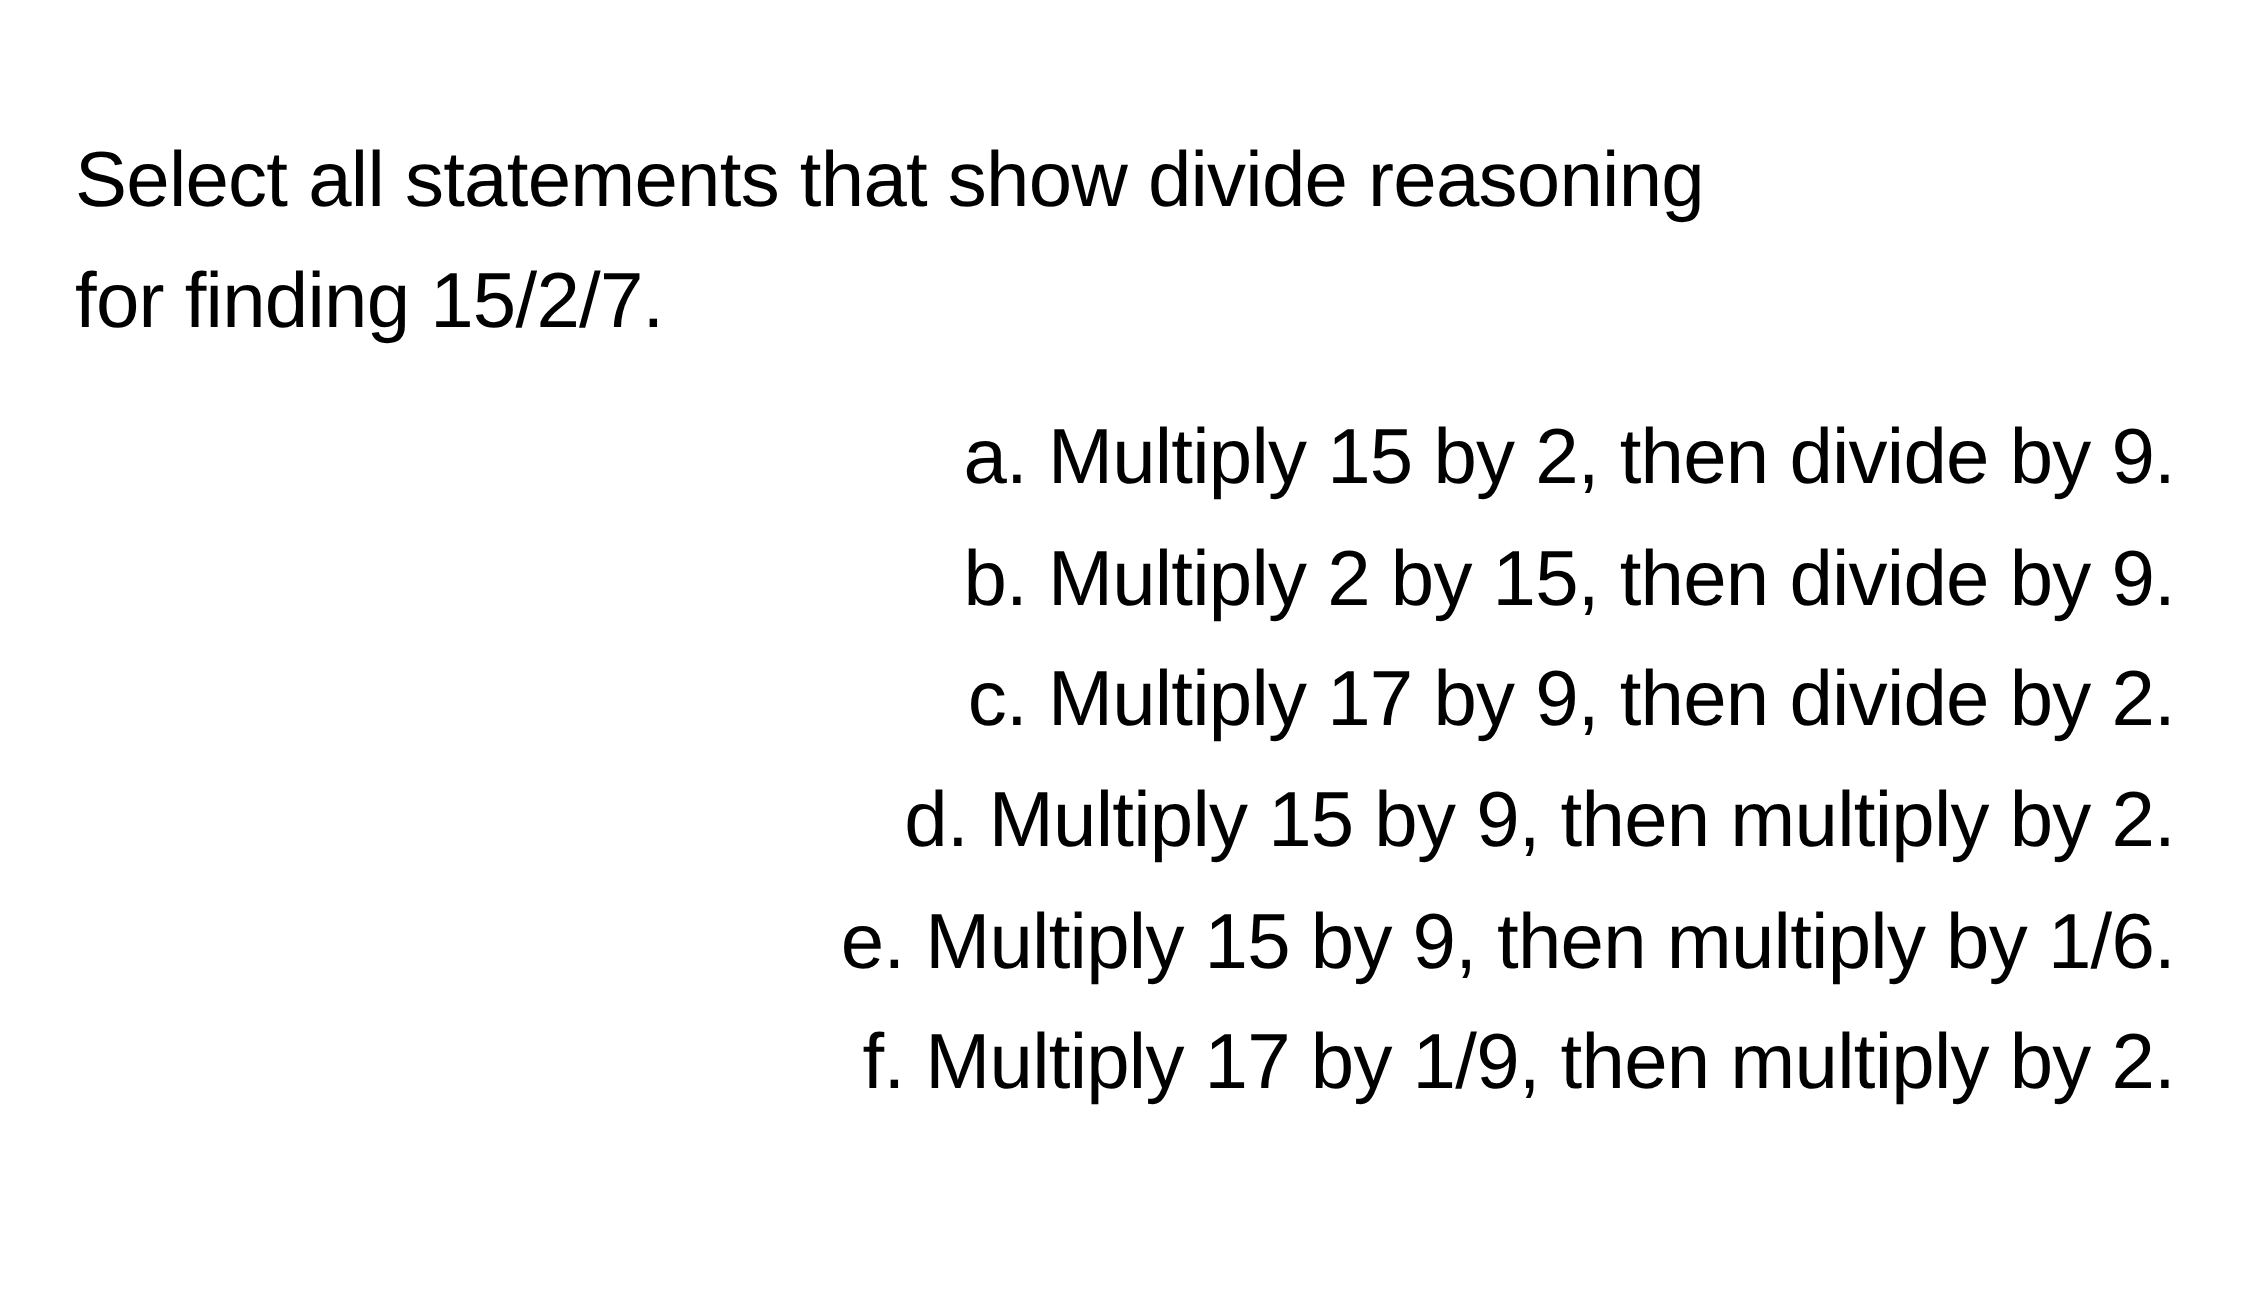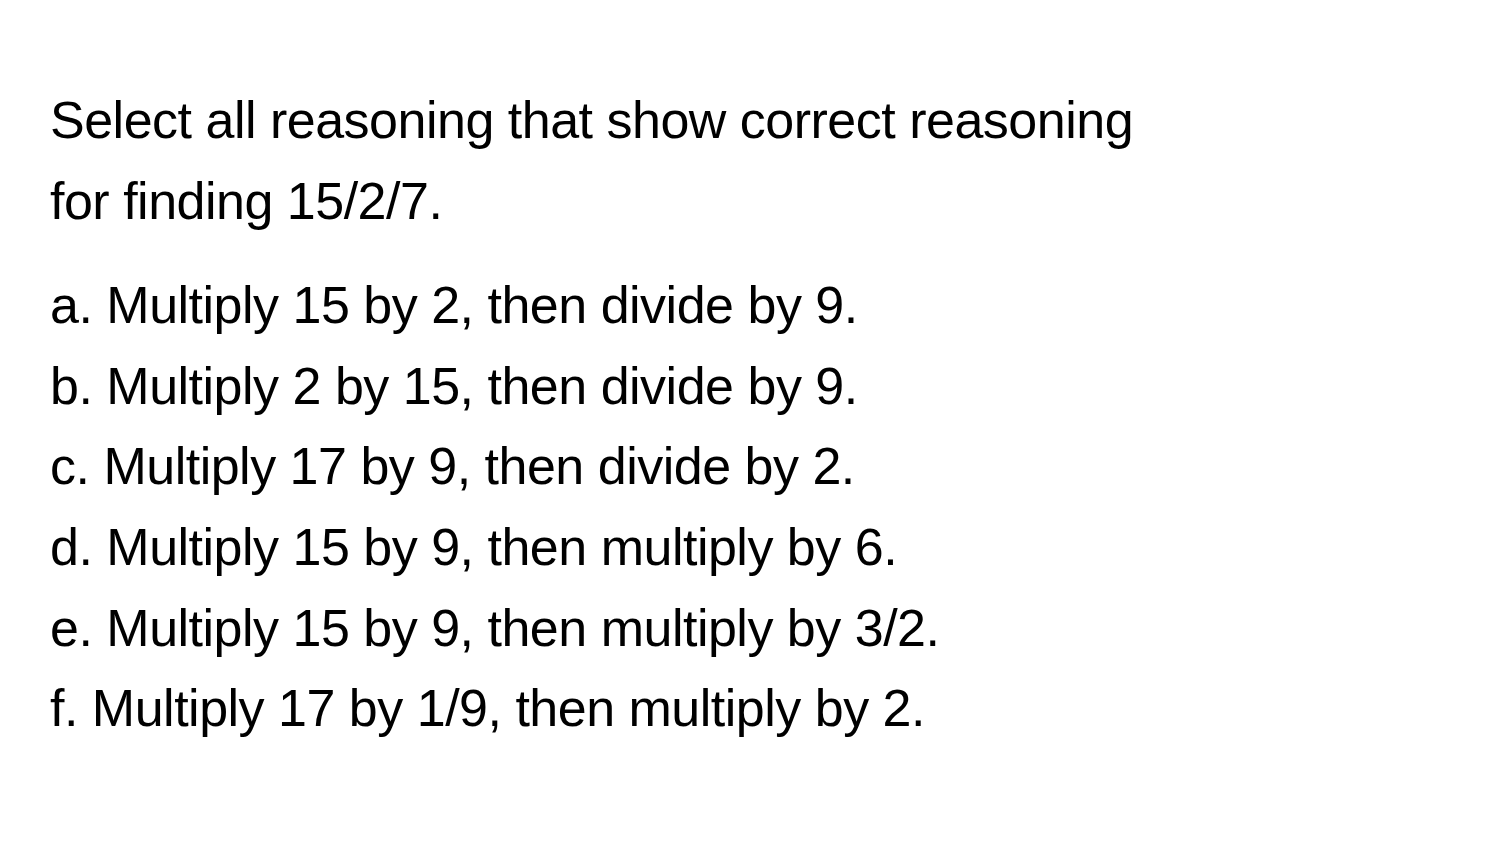--- a/index.html
+++ b/index.html
@@ -21,30 +21,31 @@
     letter-spacing: -0.5px;
     margin-bottom: 24px;
   }
   .options {
     font-size: 52px;
     line-height: 1.55;
     letter-spacing: -0.5px;
   }
   .option-item {
     display: block;
+    text-align: right;
   }
 </style>
 </head>
 <body>
 
 <div class="question-prompt">
-  <span>Select all reasoning that show correct reasoning</span><br>
+  <span>Select all statements that show divide reasoning</span><br>
   <span>for finding 15/2/7.</span>
 </div>
 
 <div class="options">
   <span class="option-item">a. Multiply 15 by 2, then divide by 9.</span>
   <span class="option-item">b. Multiply 2 by 15, then divide by 9.</span>
   <span class="option-item">c. Multiply 17 by 9, then divide by 2.</span>
-  <span class="option-item">d. Multiply 15 by 9, then multiply by 6.</span>
-  <span class="option-item">e. Multiply 15 by 9, then multiply by 3/2.</span>
+  <span class="option-item">d. Multiply 15 by 9, then multiply by 2.</span>
+  <span class="option-item">e. Multiply 15 by 9, then multiply by 1/6.</span>
   <span class="option-item">f. Multiply 17 by 1/9, then multiply by 2.</span>
 </div>
 
 </body></html>

